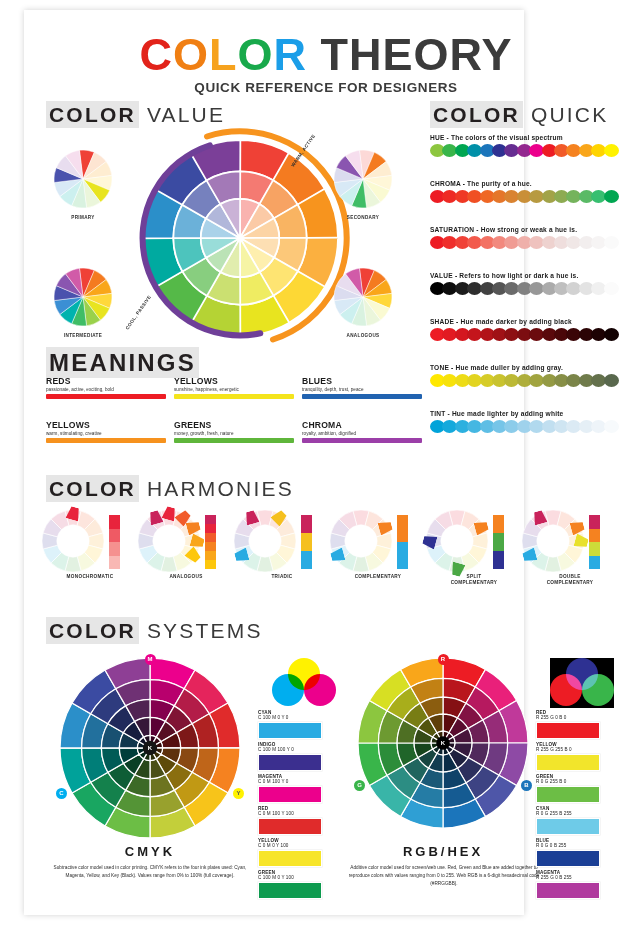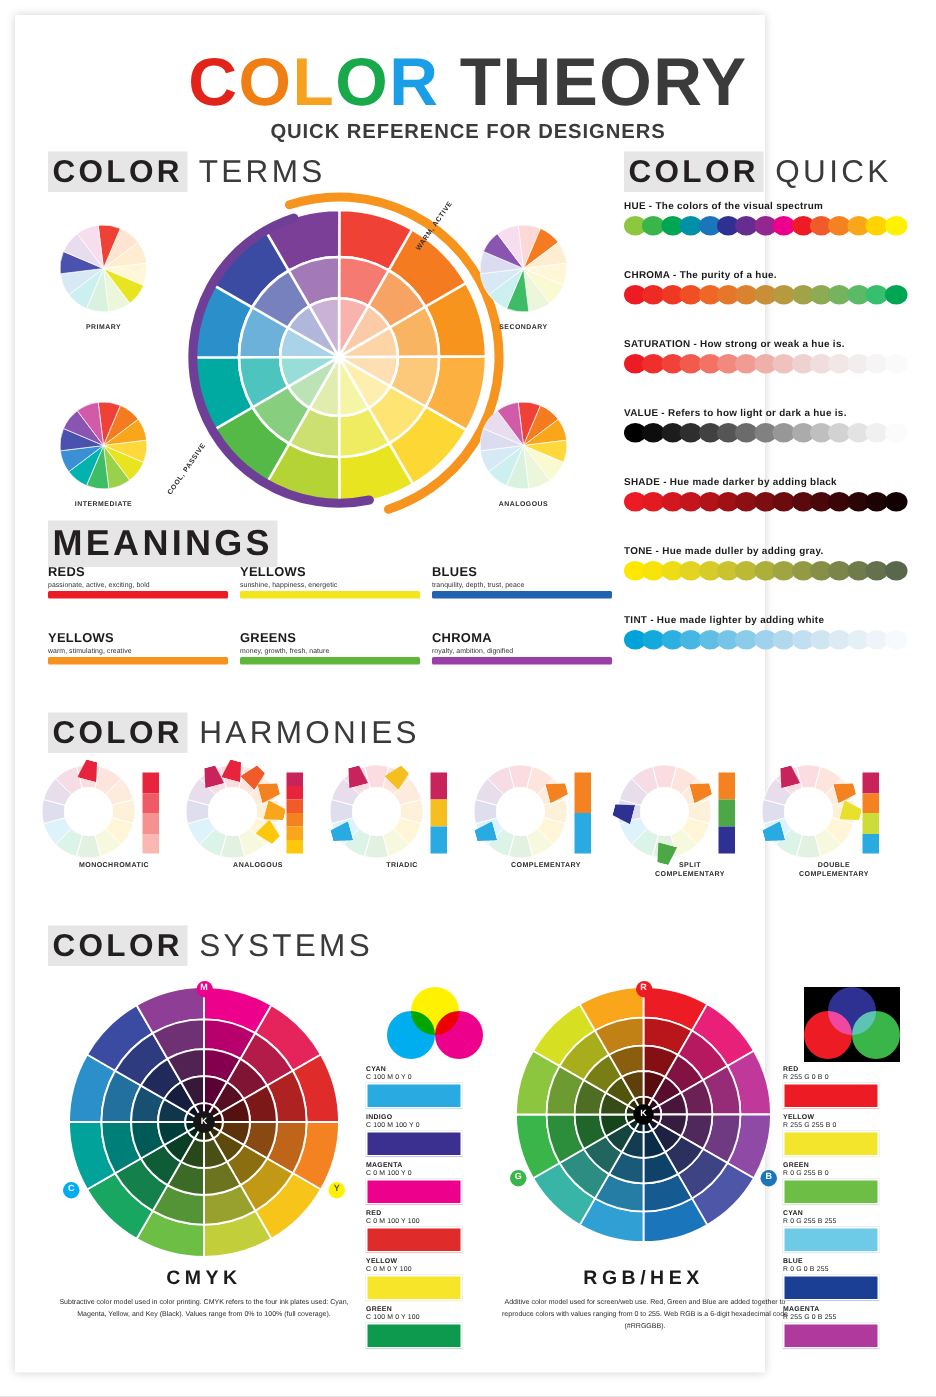--- a/index.html
+++ b/index.html
@@ -2,21 +2,21 @@
 <html><head>
 <meta charset="utf-8">
 <style>
   html,body{margin:0;padding:0;background:#d8d8d8;}
   body{font-family:"Liberation Sans",sans-serif;}
   #poster{
     position:relative;width:624px;height:931px;background:#ffffff;
     box-sizing:border-box;overflow:hidden;
   }
   #sheet{
-    position:absolute;left:10px;top:10px;width:500px;height:905px;
+    position:absolute;left:24px;top:10px;width:500px;height:905px;
     background:#fff;box-shadow:0 0 6px rgba(0,0,0,.18);box-sizing:border-box;
   }
   .abs{position:absolute;}
 
   
   #title{
     position:absolute;left:0;top:22px;width:604px;text-align:center;
     font-size:45px;font-weight:bold;letter-spacing:1px;line-height:1;
   }
   #subtitle{
@@ -67,21 +67,21 @@
 <body>
 
 <div id="poster">
 <div id="sheet">
 
   <div id="title"><span style="color: rgb(226, 35, 26);">C</span><span style="color: rgb(240, 127, 19);">O</span><span style="color: rgb(246, 162, 30);">L</span><span style="color: rgb(24, 169, 75);">O</span><span style="color: rgb(27, 158, 232);">R</span><span style="color: rgb(59, 59, 59);"> THEORY</span></div>
   <div id="subtitle">QUICK REFERENCE FOR DESIGNERS</div>
 
   <div class="sec-head" style="left:22px;top:92px;">
     <span class="b">COLOR</span>
-    <span class="l">TERMS</span>
+    <span class="l">VALUE</span>
   </div>
   <div class="sec-head" style="left:406px;top:92px;">
     <span class="b">COLOR</span>
     <span class="l">QUICK</span>
   </div>
   <div class="sec-head" style="left:22px;top:466px;">
     <span class="b">COLOR</span>
     <span class="l">HARMONIES</span>
   </div>
   <div class="sec-head" style="left:22px;top:340px;font-size:24px;">

